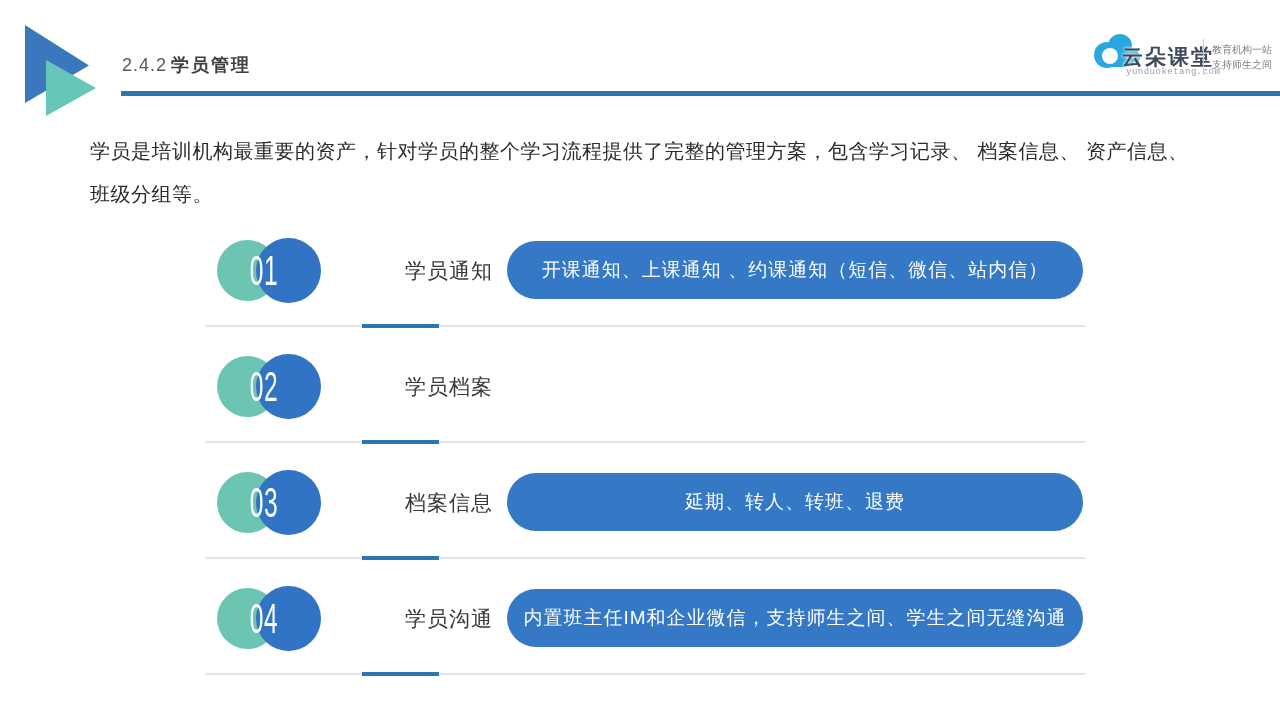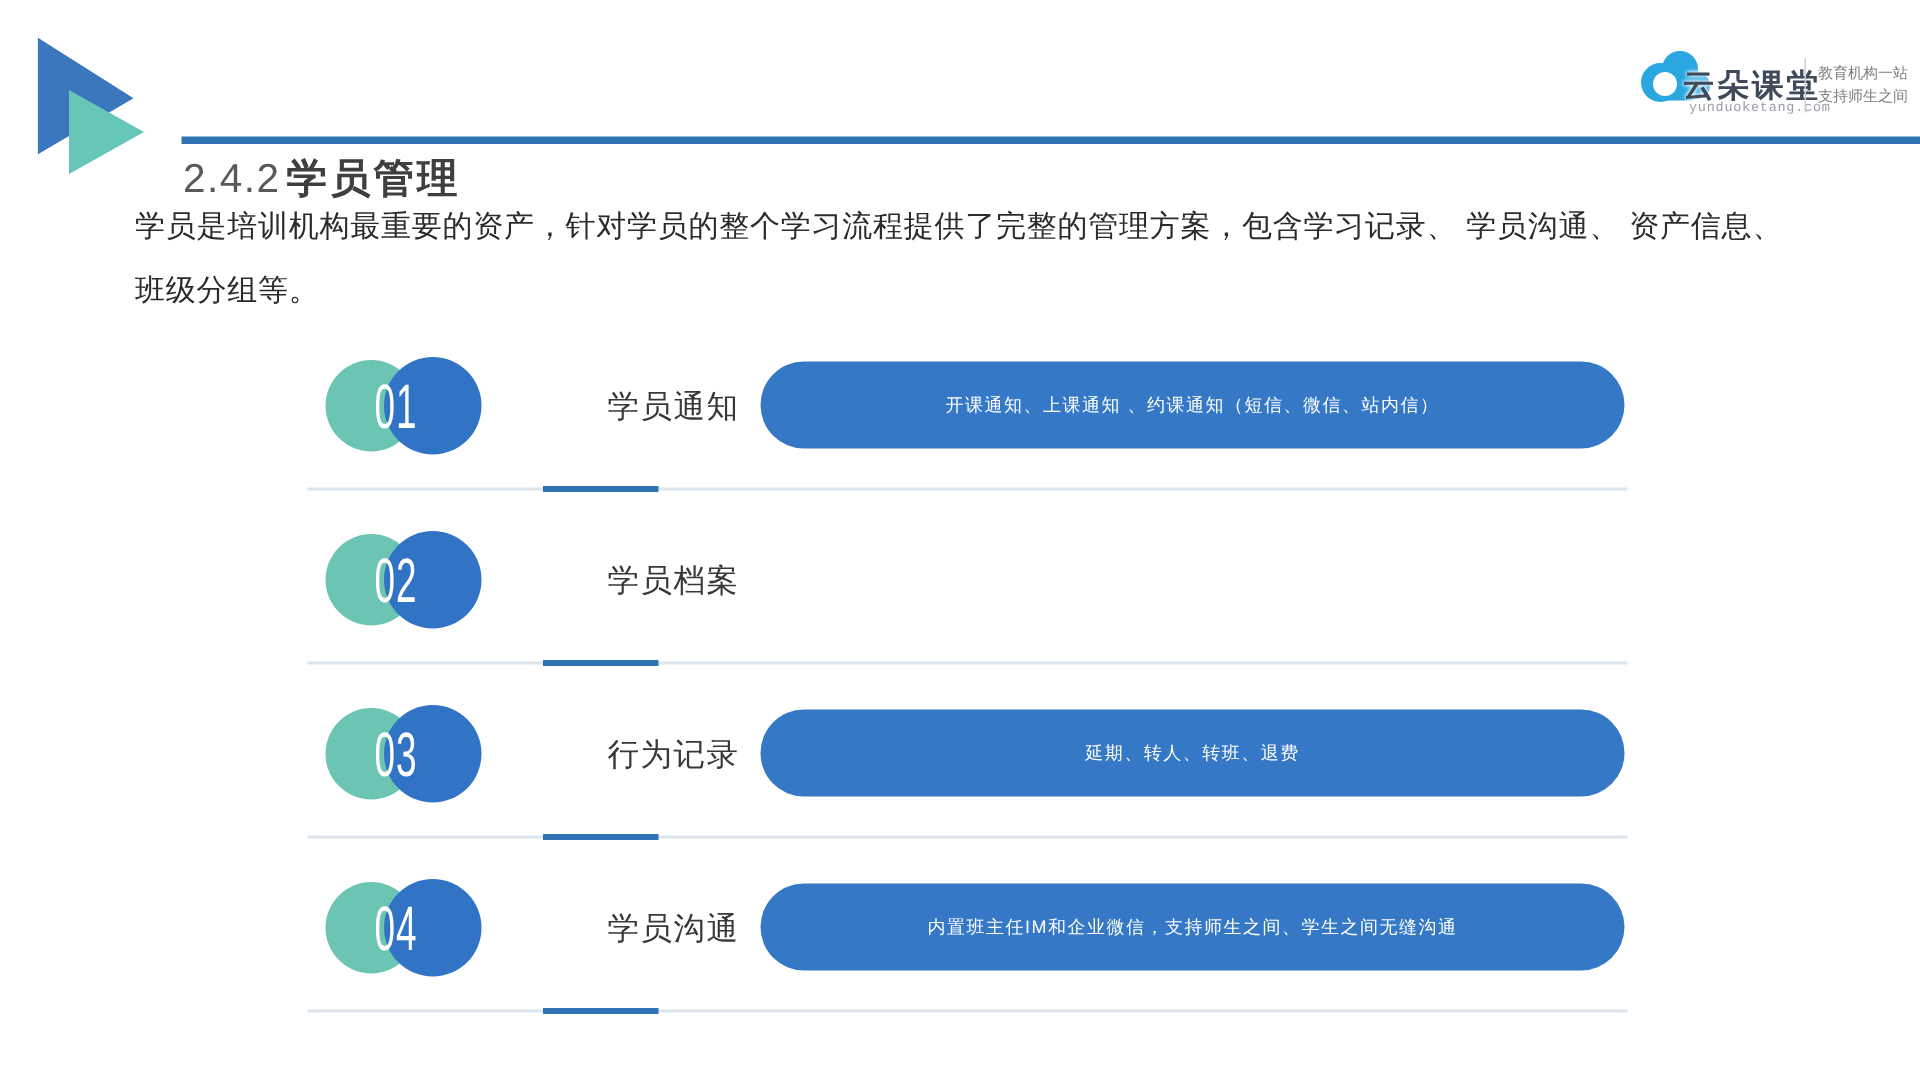--- a/index.html
+++ b/index.html
@@ -20,23 +20,22 @@
     background:#3b77bd;
     clip-path:polygon(0 0, 100% 52%, 0 100%);
   }
   .tri-teal {
     left:46px; top:60px; width:50px; height:56px;
     background:#66c7b9;
     clip-path:polygon(0 0, 100% 50%, 0 100%);
   }
   .page-title {
     left:122px; top:53px;
-    font-size:27px; color:#595959; letter-spacing:1px;
+    font-size:18px; color:#595959; letter-spacing:1px;
     white-space:nowrap;
-    margin-top:48px;
   }
   .page-title b { color:#3f3f3f; font-weight:bold; margin-left:4px; letter-spacing:2px;}
   .title-underline {
     left:121px; top:91px; right:0; height:5px;
     background:#2e74b5;
   }
 
   
   .brand { left:1090px; top:30px; width:180px; height:52px; }
   .cloud-icon { position:absolute; left:3px; top:3px; width:48px; height:40px; }
@@ -83,21 +82,21 @@
     transform:scale(0.60,1.02); letter-spacing:1px;
   }
   .row-label {
     position:absolute; left:155px; top:50%; width:84px; margin-top:-14px;
     font-size:21px; color:#383838; letter-spacing:1px; white-space:nowrap;margin-left:45px;
   }
   .pill {
     position:absolute; left:302px; top:50%; width:576px; height:58px; margin-top:-30px;
     background:#3579c6; border-radius:29px;
     display:flex; align-items:center; justify-content:center;
-    color:#ffffff; font-size:12px; letter-spacing:1px; white-space:nowrap;
+    color:#ffffff; font-size:19px; letter-spacing:1px; white-space:nowrap;
   }
   .row-divider {
     position:absolute; left:0; bottom:2px; width:880px; height:2px;
     background:#dce5ee;
   }
   .row-divider-accent {
     position:absolute; left:157px; bottom:1px; width:77px; height:4px;
     background:#2e74b5;
   }
 </style>
@@ -123,21 +122,21 @@
   <div class="brand-name">云朵课堂</div>
   <div class="brand-domain">yunduoketang.com</div>
   <div class="brand-divider"></div>
   <div class="brand-tagline">
     <div>教育机构一站</div>
     <div>支持师生之间</div>
   </div>
 </div>
 
 <div class="abs intro">
-  <div>学员是培训机构最重要的资产，针对学员的整个学习流程提供了完整的管理方案，包含学习记录、 学员沟通、 资产信息、</div>
+  <div>学员是培训机构最重要的资产，针对学员的整个学习流程提供了完整的管理方案，包含学习记录、 档案信息、 资产信息、</div>
   <div>班级分组等。</div>
 </div>
 
 <div class="abs rows">
 
   <div class="row">
     <div class="circle circle-teal"></div>
     <div class="circle circle-blue"></div>
     <div class="row-number">01</div>
     <div class="row-label">学员通知</div>
@@ -152,21 +151,21 @@
     <div class="row-number">02</div>
     <div class="row-label">学员档案</div>
     <div class="row-divider"></div>
     <div class="row-divider-accent"></div>
   </div>
 
   <div class="row">
     <div class="circle circle-teal"></div>
     <div class="circle circle-blue"></div>
     <div class="row-number">03</div>
-    <div class="row-label">行为记录</div>
+    <div class="row-label">档案信息</div>
     <div class="pill">延期、转人、转班、退费</div>
     <div class="row-divider"></div>
     <div class="row-divider-accent"></div>
   </div>
 
   <div class="row">
     <div class="circle circle-teal"></div>
     <div class="circle circle-blue"></div>
     <div class="row-number">04</div>
     <div class="row-label">学员沟通</div>

